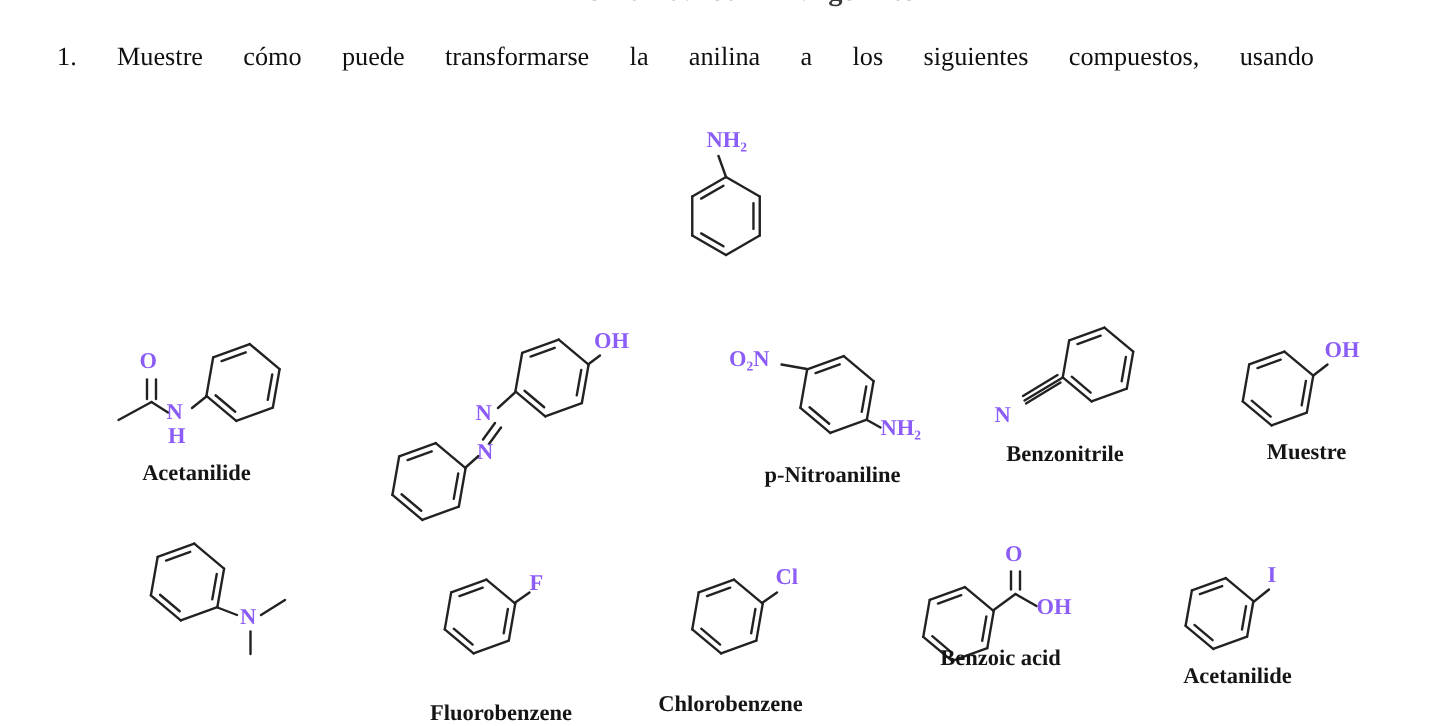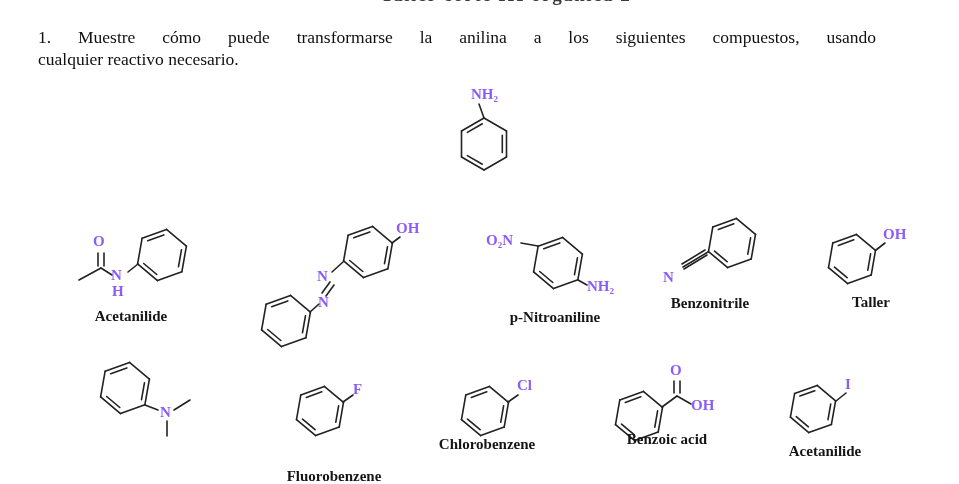--- a/index.html
+++ b/index.html
@@ -35,21 +35,20 @@
 <body>
 
 <div class="canvas">
 
   <div class="title-clip">
     <span class="title-text">Taller corte III orgánica 2</span>
   </div>
 
   <div class="question">
     <div class="q-line1">1. Muestre cómo puede transformarse la anilina a los siguientes compuestos, usando</div>
-    <div class="q-line2">cualquier reactivo necesario.</div>
   </div>
 
   <svg class="structures" width="959" height="484" viewBox="0 0 959 484">
 
     <g>
       <g>
           <line x1="484.0" y1="118.0" x2="461.5" y2="131.0"></line>
           <line x1="461.5" y1="131.0" x2="461.5" y2="157.0"></line>
           <line x1="461.5" y1="157.0" x2="484.0" y2="170.0"></line>
           <line x1="484.0" y1="170.0" x2="506.5" y2="157.0"></line>
@@ -264,19 +263,19 @@
   <span class="atom" style="left:517px;top:377px">Cl</span>
 
   <span class="atom" style="left:670px;top:362px">O</span>
   <span class="atom" style="left:691px;top:397px">OH</span>
 
   <span class="atom" style="left:845px;top:376px">I</span>
 
   <span class="cname" style="left:131px;top:308px">Acetanilide</span>
   <span class="cname" style="left:555px;top:309px">p-Nitroaniline</span>
   <span class="cname" style="left:710px;top:295px">Benzonitrile</span>
-  <span class="cname" style="left:871px;top:294px">Taller</span>
+  <span class="cname" style="left:871px;top:294px">Muestre</span>
   <span class="cname" style="left:334px;top:468px">Fluorobenzene</span>
-  <span class="cname" style="left:487px;top:436px">Chlorobenzene</span>
+  <span class="cname" style="left:487px;top:462px">Chlorobenzene</span>
   <span class="cname" style="left:667px;top:431px">Benzoic acid</span>
   <span class="cname" style="left:825px;top:443px">Acetanilide</span>
 
 </div>
 
 </body></html>

